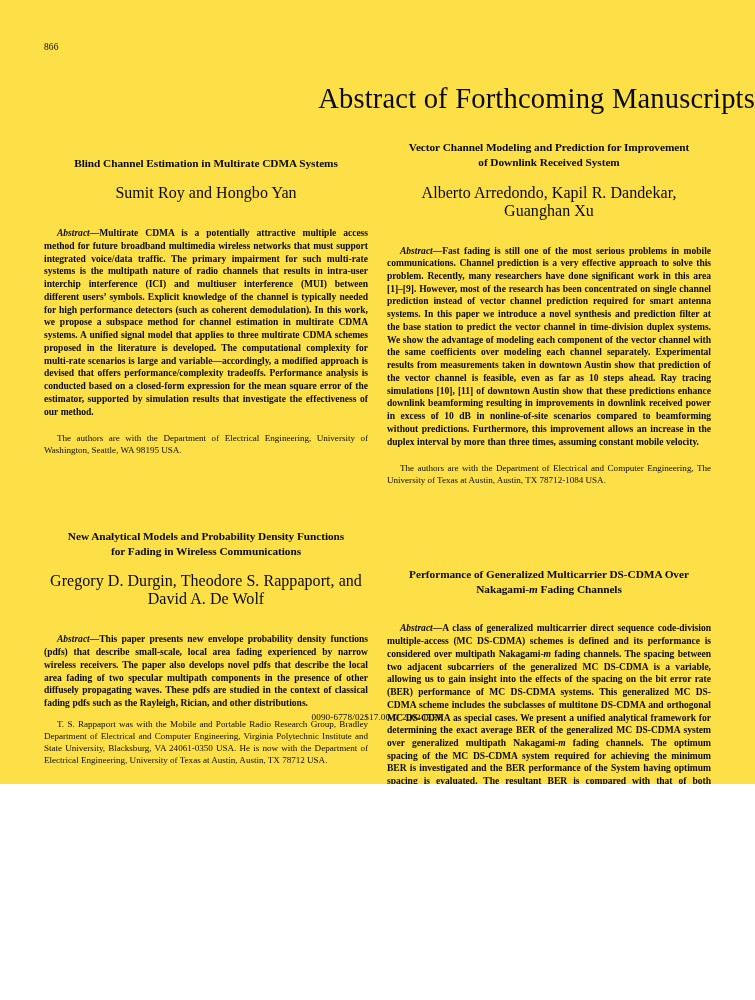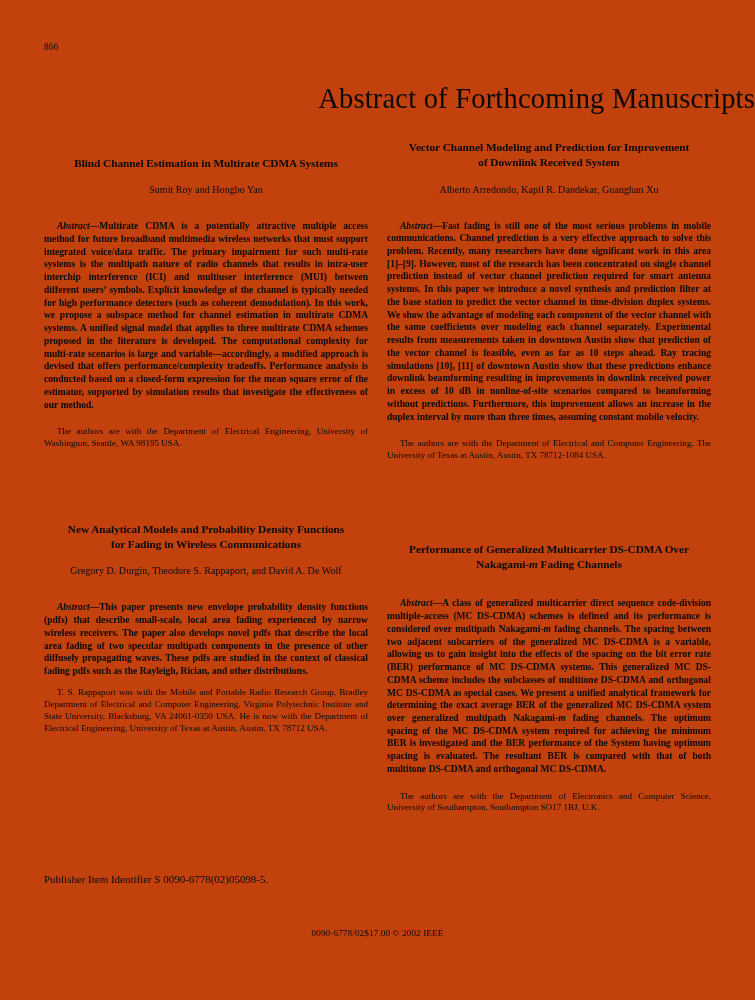--- a/index.html
+++ b/index.html
@@ -7,22 +7,22 @@
     padding: 0;
     background: #ffffff;
   }
   body {
     font-family: "Liberation Serif", "DejaVu Serif", serif;
     color: #0a0a0a;
   }
   .page {
     position: relative;
     width: 755px;
-    height: 1000px;
-    background: #c2410c;
+    height: 784px;
+    background: #fde047;
     overflow: hidden;
   }
 
   
   .runhead {
     position: absolute;
     top: 42px;
     left: 44px;
     right: 44px;
     height: 14px;
@@ -74,21 +74,21 @@
   .article { margin-bottom: 0; }
 
   .art-title {
     font-size: 11.3px;
     font-weight: bold;
     text-align: center;
     line-height: 1.35;
     letter-spacing: -0.05px;
   }
   .art-authors {
-    font-size: 10px;
+    font-size: 16px;
     text-align: center;
     margin-top: 13px;
     letter-spacing: 0.05px;
   }
   .art-abstract {
     font-size: 9.55px;
     font-weight: bold;
     text-align: justify;
     line-height: 1.335;
     margin-top: 25px;

